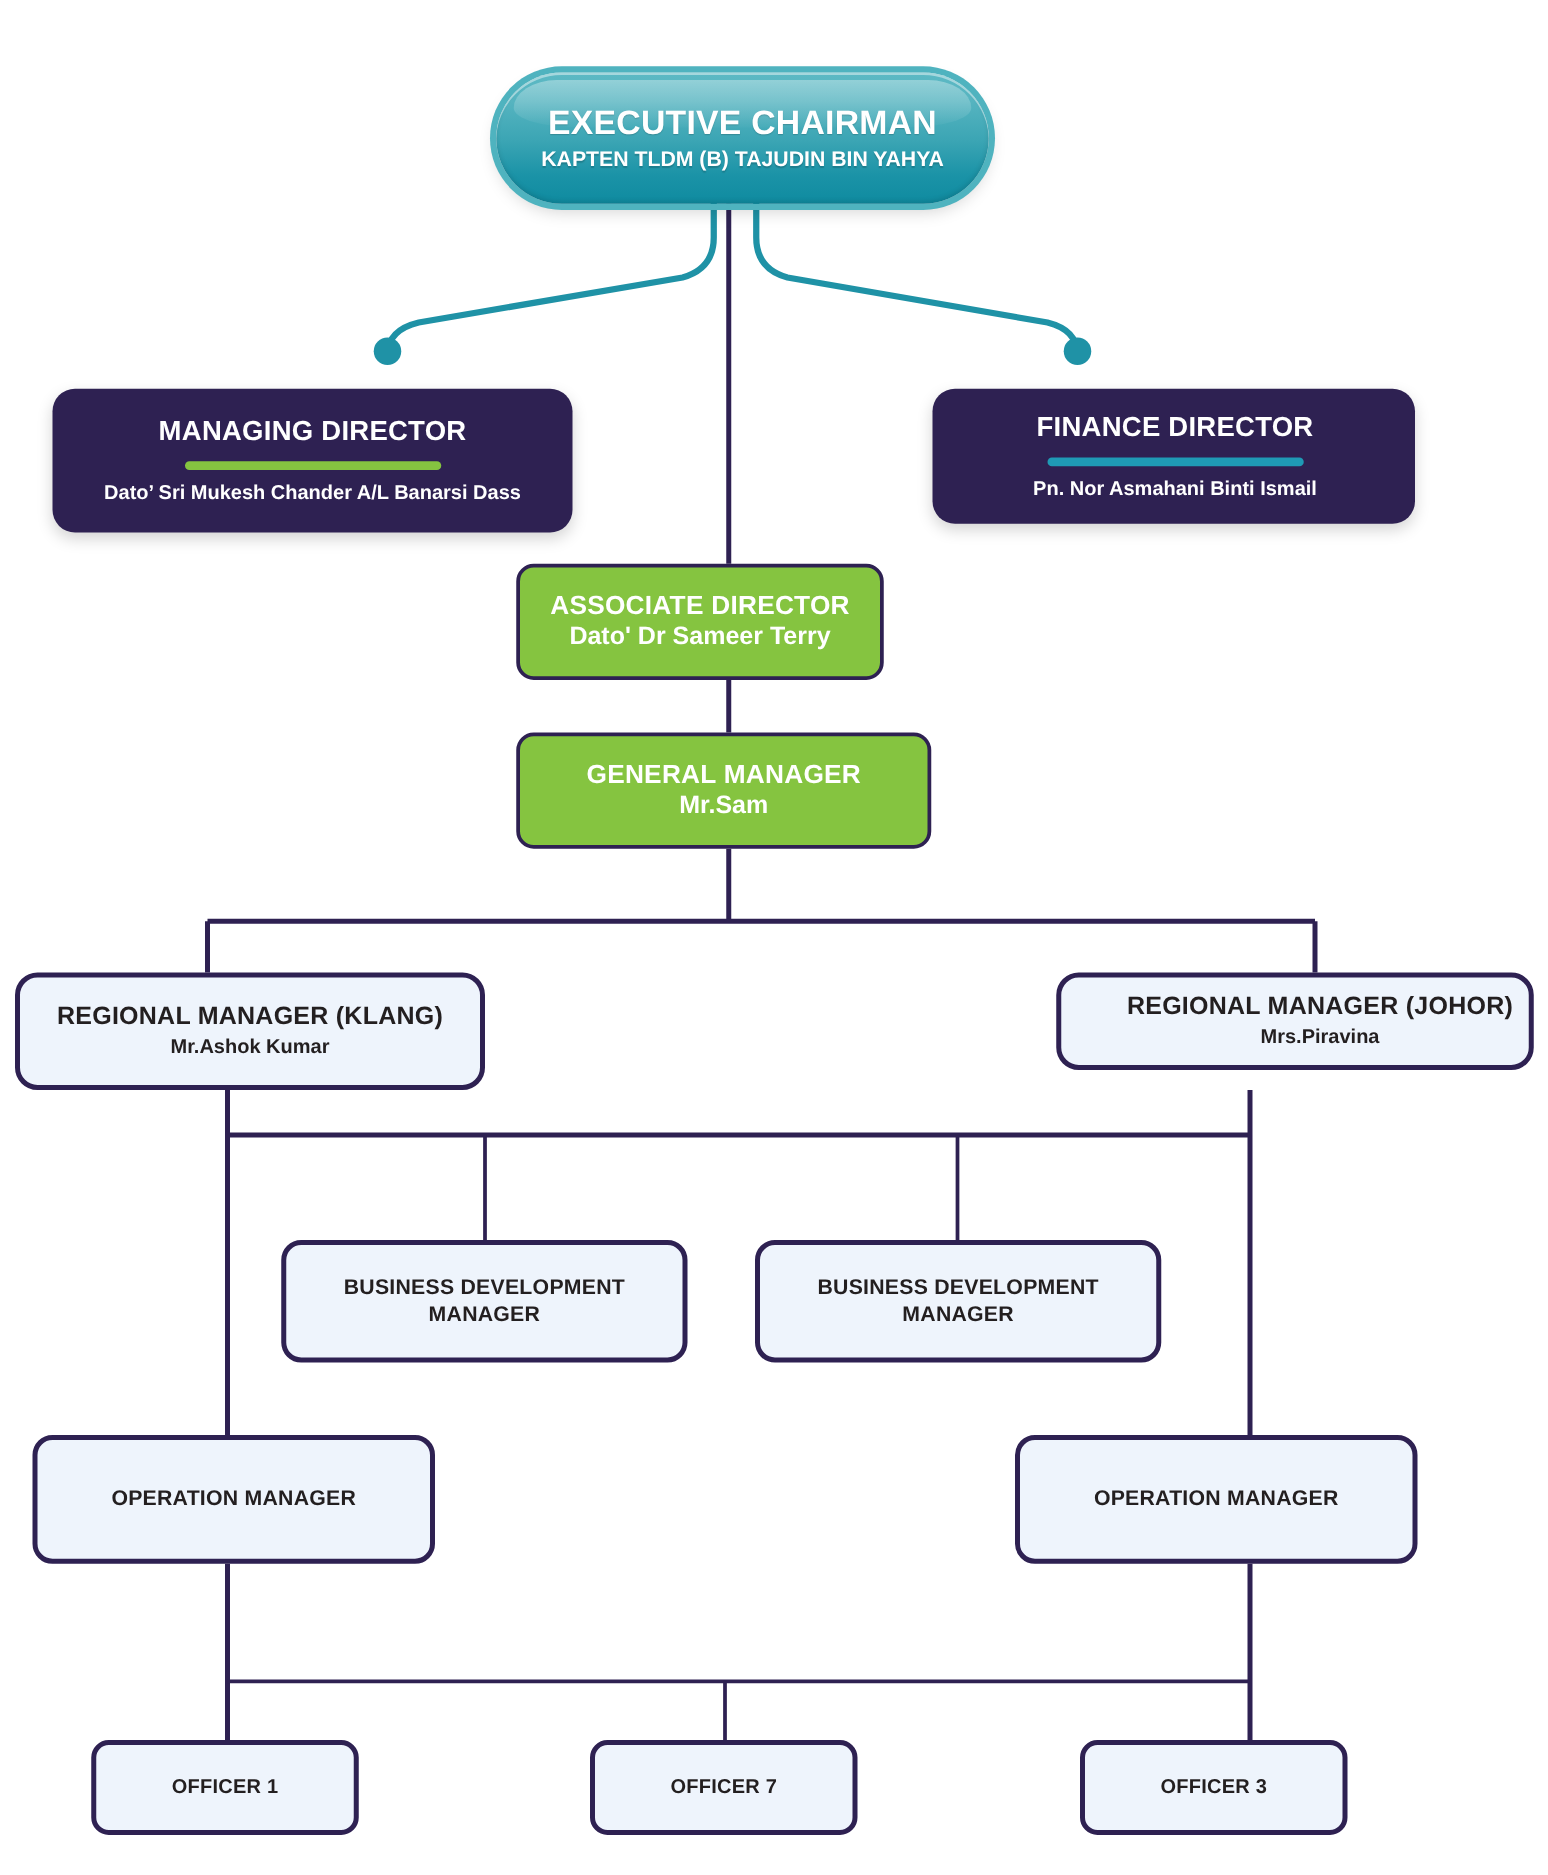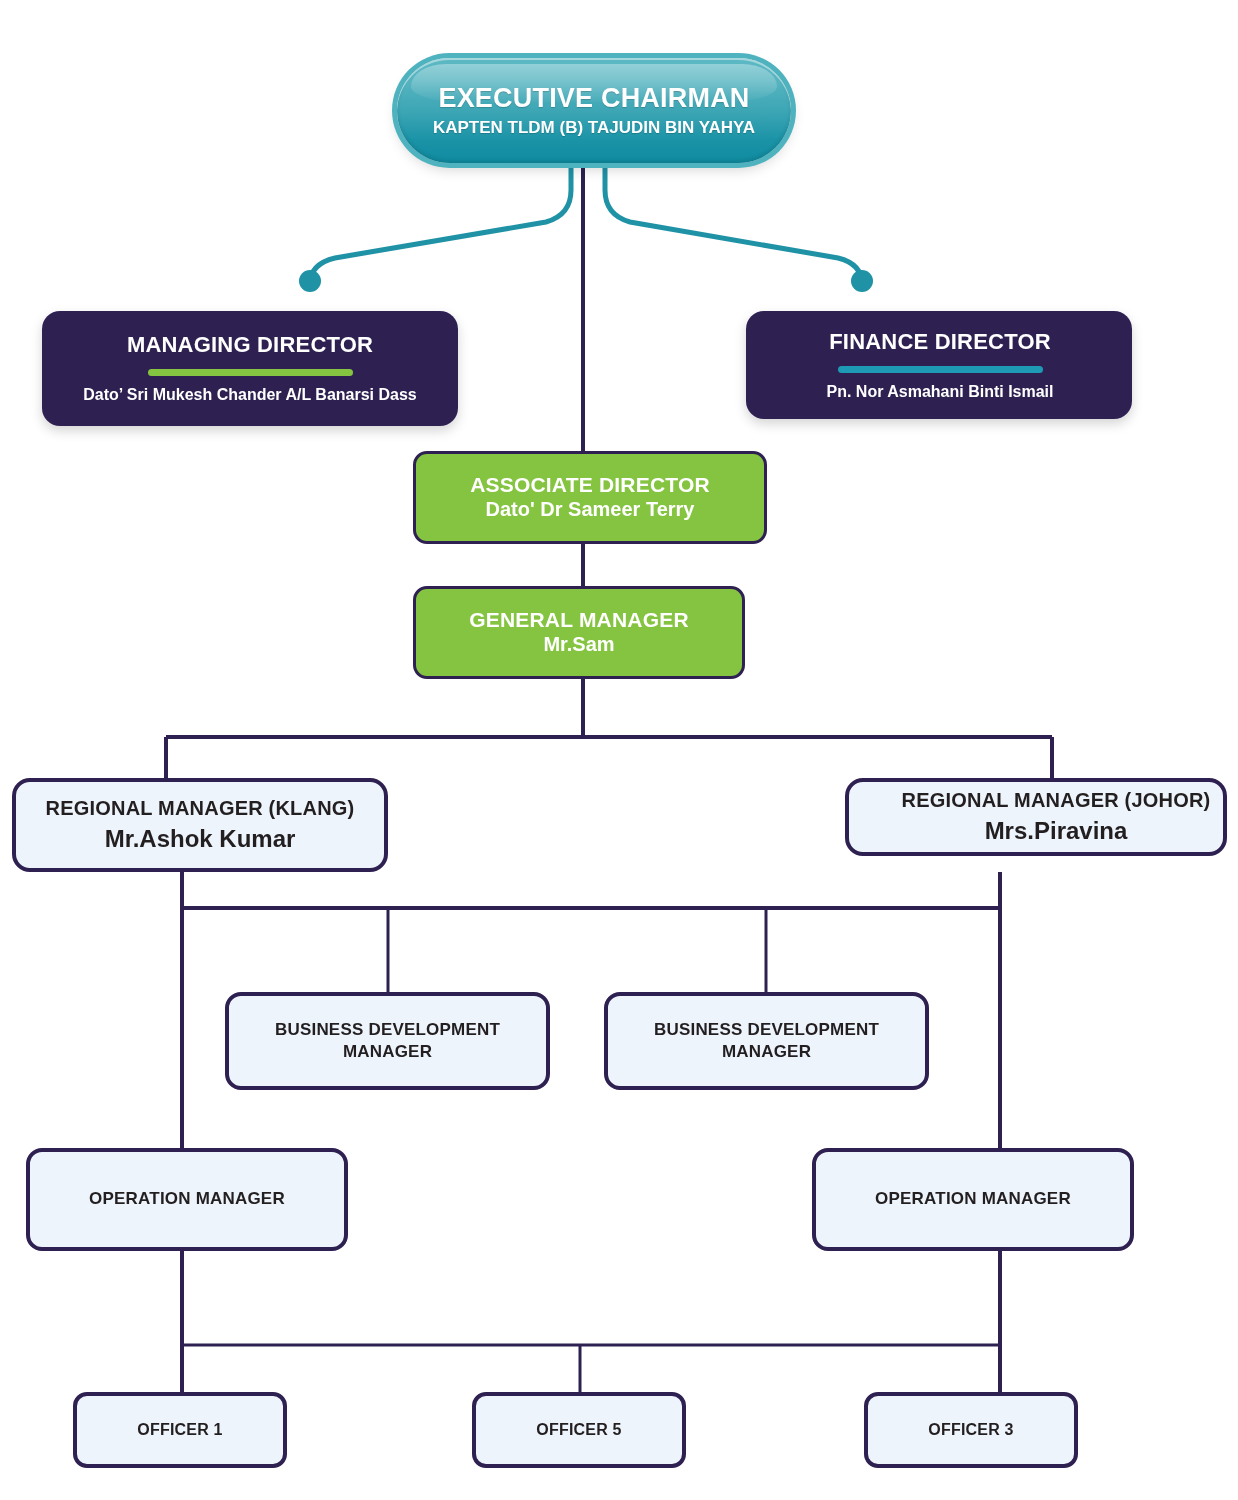--- a/index.html
+++ b/index.html
@@ -113,32 +113,32 @@
 
   
   .green {
     background: #85c440;
     border: 3px solid #2e2152;
     border-radius: 14px;
     color: #ffffff;
   }
   .green .title  { font-size: 21px; }
   .green .person { font-size: 20px; font-weight: bold; }
-  .assoc { left: 413px; top: 451px; width: 354px; height: 93px; }
+  .assoc { left: 413px; top: 451px; width: 294px; height: 93px; }
   .gm    { left: 413px; top: 586px; width: 332px; height: 93px; }
 
   
   .light {
     background: #eef4fc;
     border: 4px solid #2e2152;
     border-radius: 18px;
     color: #231f20;
   }
   .light .title  { font-size: 20px; font-weight: bold; }
-  .light .person { font-size: 24px; font-weight: bold; margin-top: 4px; }
+  .light .person { font-size: 16px; font-weight: bold; margin-top: 4px; }
 
   .rm-klang { left: 12px;  top: 778px; width: 376px; height: 94px; }
   .rm-johor { left: 845px; top: 778px; width: 382px; height: 78px; padding-left: 40px; }
 
   .bdm {
     width: 325px;
     height: 98px;
     border-radius: 16px;
   }
   .bdm .title { font-size: 17px; line-height: 1.3; }
@@ -255,20 +255,20 @@
 
   <div class="node light opm opm-2">
     <div class="title">OPERATION MANAGER</div>
   </div>
 
   <div class="node light officer off-1">
     <div class="title">OFFICER 1</div>
   </div>
 
   <div class="node light officer off-2">
-    <div class="title">OFFICER 5</div>
+    <div class="title">OFFICER 7</div>
   </div>
 
   <div class="node light officer off-3">
     <div class="title">OFFICER 3</div>
   </div>
 
 </div>
 
 </body></html>

